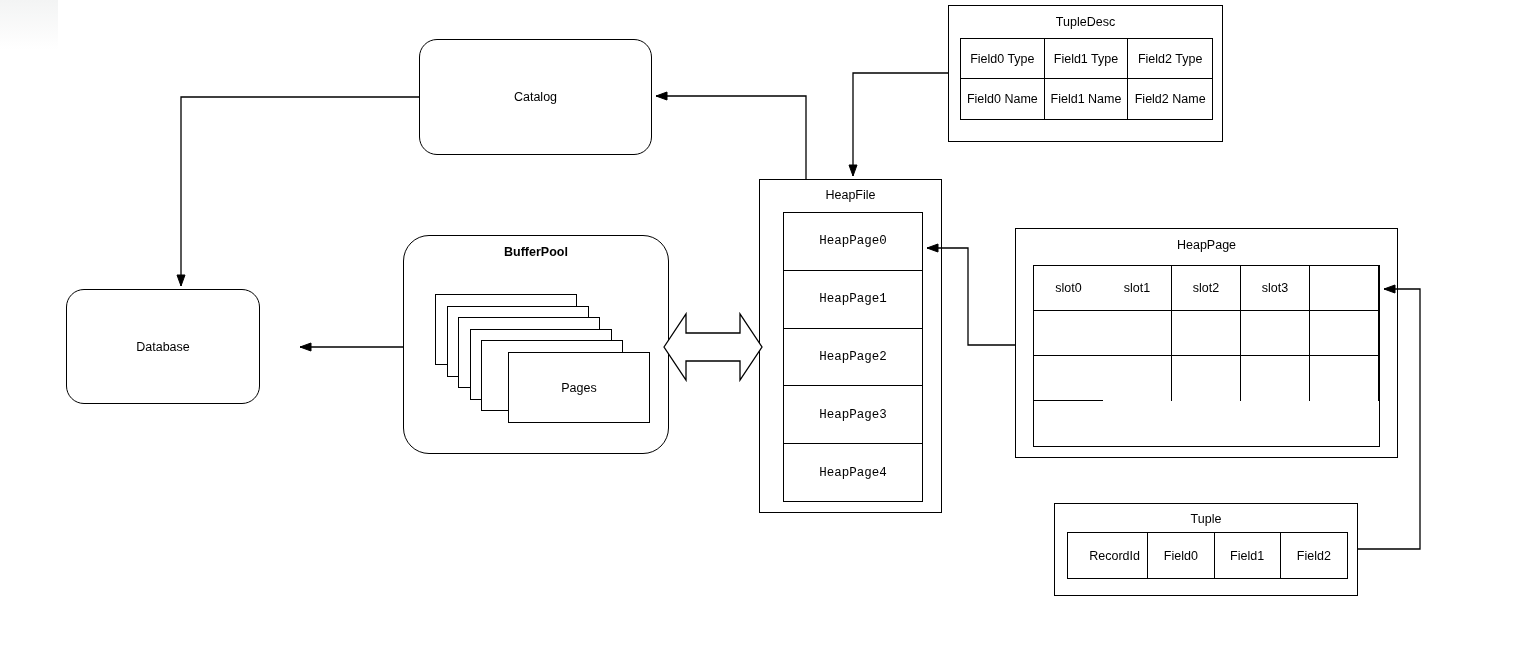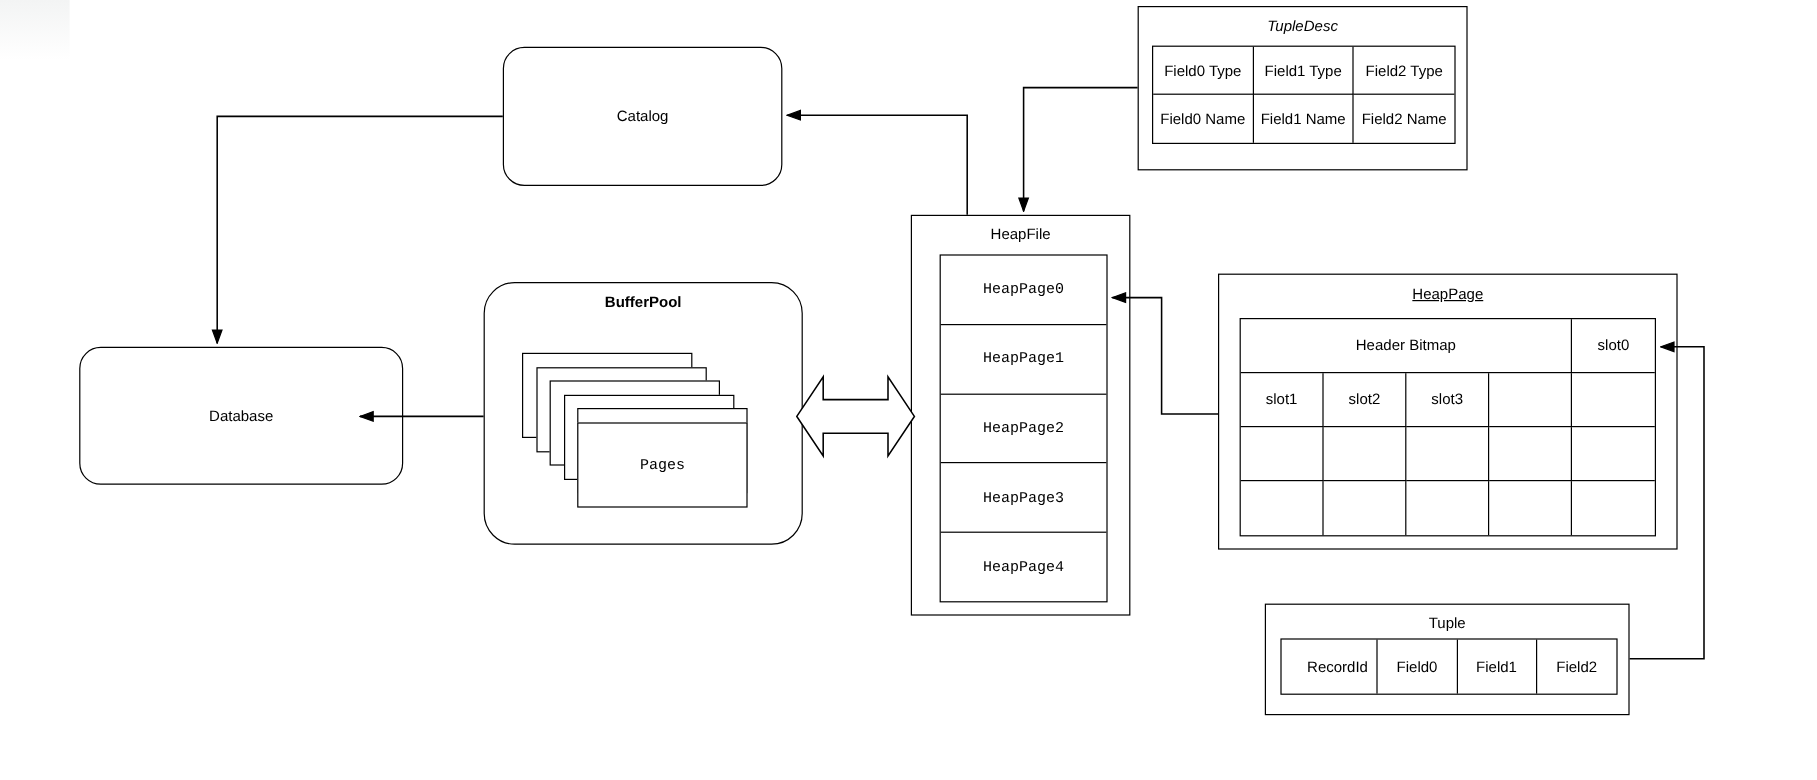--- a/index.html
+++ b/index.html
@@ -51,67 +51,66 @@
 <body>
 
 <div class="canvas">
 
   <div class="corner-tint"></div>
 
   <div class="node rounded center-label" style="left:419px; top:39px; width:233px; height:116px;">
     <span>Catalog</span>
   </div>
 
-  <div class="node rounded center-label" style="left:66px; top:289px; width:270px; height:115px;">
+  <div class="node rounded center-label" style="left:66px; top:289px; width:194px; height:115px;">
     <span>Database</span>
   </div>
 
   <div class="node rounded-lg" style="left:403px; top:235px; width:266px; height:219px;">
     <div class="box-title" style="top:9px;font-weight:bold;">BufferPool</div>
   </div>
 
   <div class="page-rect" style="left:435px; top:294px;"></div>
   <div class="page-rect" style="left:447px; top:306px;"></div>
   <div class="page-rect" style="left:458px; top:317px;"></div>
   <div class="page-rect" style="left:470px; top:329px;"></div>
   <div class="page-rect" style="left:481px; top:340px;"></div>
-  <div class="page-rect center-label" style="left:481px; top:352px;font-family:Liberation Mono, monospace;">
+  <div class="page-rect center-label" style="left:508px; top:352px;">
     <span>Pages</span>
   </div>
 
   <div class="node" style="left:759px; top:179px; width:183px; height:334px;">
     <div class="box-title" style="top:8px;">HeapFile</div>
   </div>
   <div class="stack" style="left:783px; top:212px; width:140px; height:290px;">
     <div class="stack-row">HeapPage0</div>
     <div class="stack-row">HeapPage1</div>
     <div class="stack-row">HeapPage2</div>
     <div class="stack-row">HeapPage3</div>
     <div class="stack-row">HeapPage4</div>
   </div>
 
   <div class="node" style="left:948px; top:5px; width:275px; height:137px;">
-    <div class="box-title" style="top:9px;font-style:italic;">TupleDesc</div>
+    <div class="box-title" style="top:9px;">TupleDesc</div>
   </div>
   <div class="grid" style="left:960px; top:38px; width:253px; height:82px;
        grid-template-columns:repeat(3,1fr); grid-template-rows:repeat(2,1fr);">
     <div class="cell">Field0 Type</div>
     <div class="cell">Field1 Type</div>
     <div class="cell no-r">Field2 Type</div>
     <div class="cell no-b">Field0 Name</div>
     <div class="cell no-b">Field1 Name</div>
     <div class="cell no-r no-b">Field2 Name</div>
   </div>
 
   <div class="node" style="left:1015px; top:228px; width:383px; height:230px;">
-    <div class="box-title" style="top:9px;text-decoration:underline;">HeapPage</div>
+    <div class="box-title" style="top:9px;">HeapPage</div>
   </div>
   <div class="grid" style="left:1033px; top:265px; width:347px; height:182px;
        grid-template-columns:repeat(5,1fr); grid-template-rows:repeat(4,1fr);">
-    <div class="cell" style="grid-column:1/5;">Header Bitmap</div>
     <div class="cell no-r">slot0</div>
 
     <div class="cell">slot1</div>
     <div class="cell">slot2</div>
     <div class="cell">slot3</div>
     <div class="cell"></div>
     <div class="cell no-r"></div>
 
     <div class="cell"></div>
     <div class="cell"></div>

